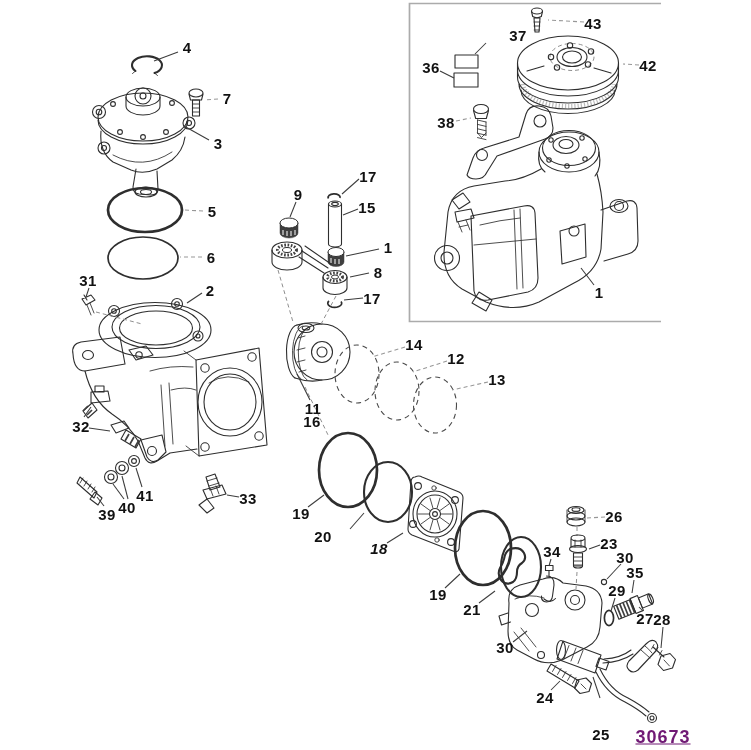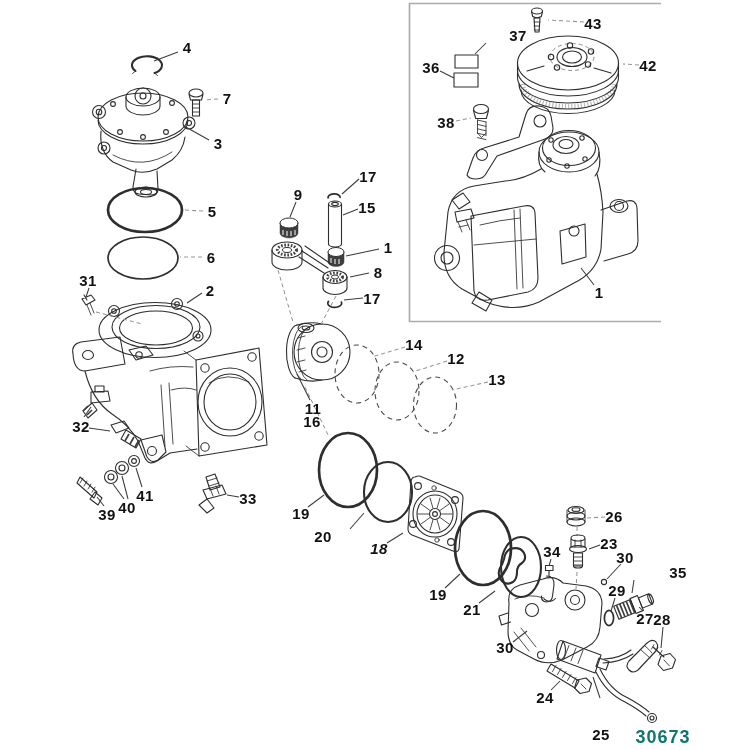--- a/index.html
+++ b/index.html
@@ -6,21 +6,21 @@
     --bg:#ffffff; --line:#2e2e2e; --dark:#3f3f3f; --label:#111111;
     --leader:#3c3c3c; --leader-dash:#979797; --frame:#ababab;
   }
   html,body{margin:0;padding:0;background:#e8e8e8;}
   .canvas{position:relative;width:751px;height:750px;background:var(--bg);overflow:hidden;
           font-family:"Liberation Sans",sans-serif;}
   .canvas svg{position:absolute;left:0;top:0;}
   .callout{position:absolute;transform:translate(-50%,-50%);font:bold 15px "Liberation Sans",sans-serif;
            color:var(--label);letter-spacing:.3px;white-space:nowrap;}
   .drawing-number{position:absolute;transform:translate(-50%,-50%);font:bold 18px "Liberation Sans",sans-serif;
-           color:#0f766e;letter-spacing:1px;}
+           color:#701a75;letter-spacing:1px;text-decoration:underline;}
   
   .s{fill:none;stroke:var(--line);stroke-width:1.1;stroke-linecap:round;stroke-linejoin:round;}
   .s08{fill:none;stroke:var(--line);stroke-width:.85;stroke-linecap:round;}
   .sw16{fill:none;stroke:var(--line);stroke-width:1.7;}
   .sw2{fill:none;stroke:var(--line);stroke-width:2.1;stroke-linecap:round;}
   .sw26{fill:none;stroke:var(--line);stroke-width:2.7;}
   .dk{fill:var(--dark);stroke:var(--dark);stroke-width:.5;}
   .dk2{fill:none;stroke:var(--dark);stroke-width:1.7;}
   .wfill{fill:#ffffff;stroke:var(--line);stroke-width:1;}
   .knurl{fill:none;stroke:var(--dark);stroke-width:3;stroke-dasharray:1.6,1.6;}
@@ -435,21 +435,21 @@
       <div class="callout" style="left: 301px; top: 513px;">19</div>
       <div class="callout" style="left: 323px; top: 536px;">20</div>
       <div class="callout" style="left: 379px; top: 548px; font-style: italic;">18</div>
       <div class="callout" style="left: 438px; top: 594px;">19</div>
       <div class="callout" style="left: 472px; top: 609px;">21</div>
       <div class="callout" style="left: 552px; top: 551px;">34</div>
       <div class="callout" style="left: 505px; top: 647px;">30</div>
       <div class="callout" style="left: 614px; top: 516px;">26</div>
       <div class="callout" style="left: 609px; top: 543px;">23</div>
       <div class="callout" style="left: 625px; top: 557px;">30</div>
-      <div class="callout" style="left: 635px; top: 572px; margin-left: 43px;">35</div>
+      <div class="callout" style="left: 635px; top: 572px;">35</div>
       <div class="callout" style="left: 617px; top: 590px;">29</div>
       <div class="callout" style="left: 645px; top: 618px;">27</div>
       <div class="callout" style="left: 662px; top: 619px;">28</div>
       <div class="callout" style="left: 545px; top: 697px;">24</div>
       <div class="callout" style="left: 601px; top: 706px; margin-top: 28px;">25</div>
       <div class="callout" style="left: 518px; top: 35px;">37</div>
       <div class="callout" style="left: 431px; top: 67px;">36</div>
       <div class="callout" style="left: 446px; top: 122px;">38</div>
       <div class="callout" style="left: 593px; top: 23px;">43</div>
       <div class="callout" style="left: 648px; top: 65px;">42</div>

